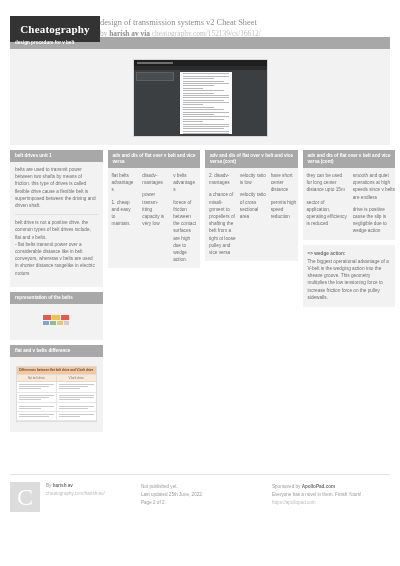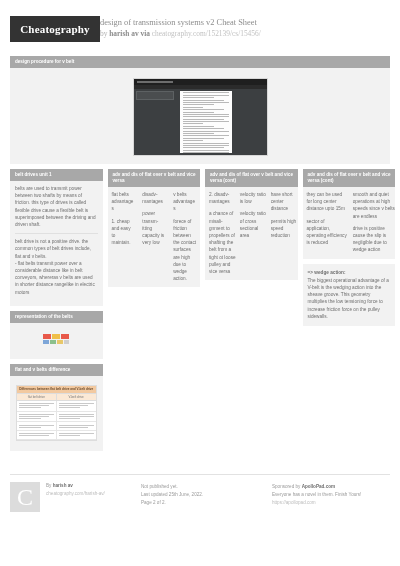--- a/index.html
+++ b/index.html
@@ -7,21 +7,21 @@
   body {
     width:400px; height:566px;
     background:#ffffff;
     font-family:"Liberation Sans", sans-serif;
     color:#555;
     overflow:hidden;
   }
   .page { position:relative; width:400px; height:566px; padding:0 10px; }
 
   
-  .header { display:flex; align-items:flex-start; padding-top:16px; height:56px; }
+  .header { display:flex; align-items:flex-start; padding-top:16px; height:37px; }
   .logo {
     width:90px; height:26px; background:#333;
     color:#fff; font-family:"Liberation Serif", serif;
     font-size:11px; font-weight:bold;
     display:flex; align-items:center; justify-content:center;
     letter-spacing:.2px;
     flex:0 0 90px;
   }
   .titlewrap { padding-top:1px; }
   .sheet-title {
@@ -148,21 +148,21 @@
 <div class="page">
 
   <div class="header">
     <div class="logo">Cheatography</div>
     <div class="titlewrap">
       <div class="sheet-title">design of transmission systems v2 Cheat Sheet</div>
       <div class="byline">
         <span>by</span>
         <b>harish av</b>
         <b>via</b>
-        <span class="lnk">cheatography.com/152139/cs/15456/</span>
+        <span class="lnk">cheatography.com/152139/cs/16612/</span>
       </div>
     </div>
   </div>
 
   <div class="card wide">
     <div class="card-h">design procedure for v belt</div>
     <div class="card-b">
       <div class="shot">
         <div class="bar"></div>
         <div class="bar2"></div>

